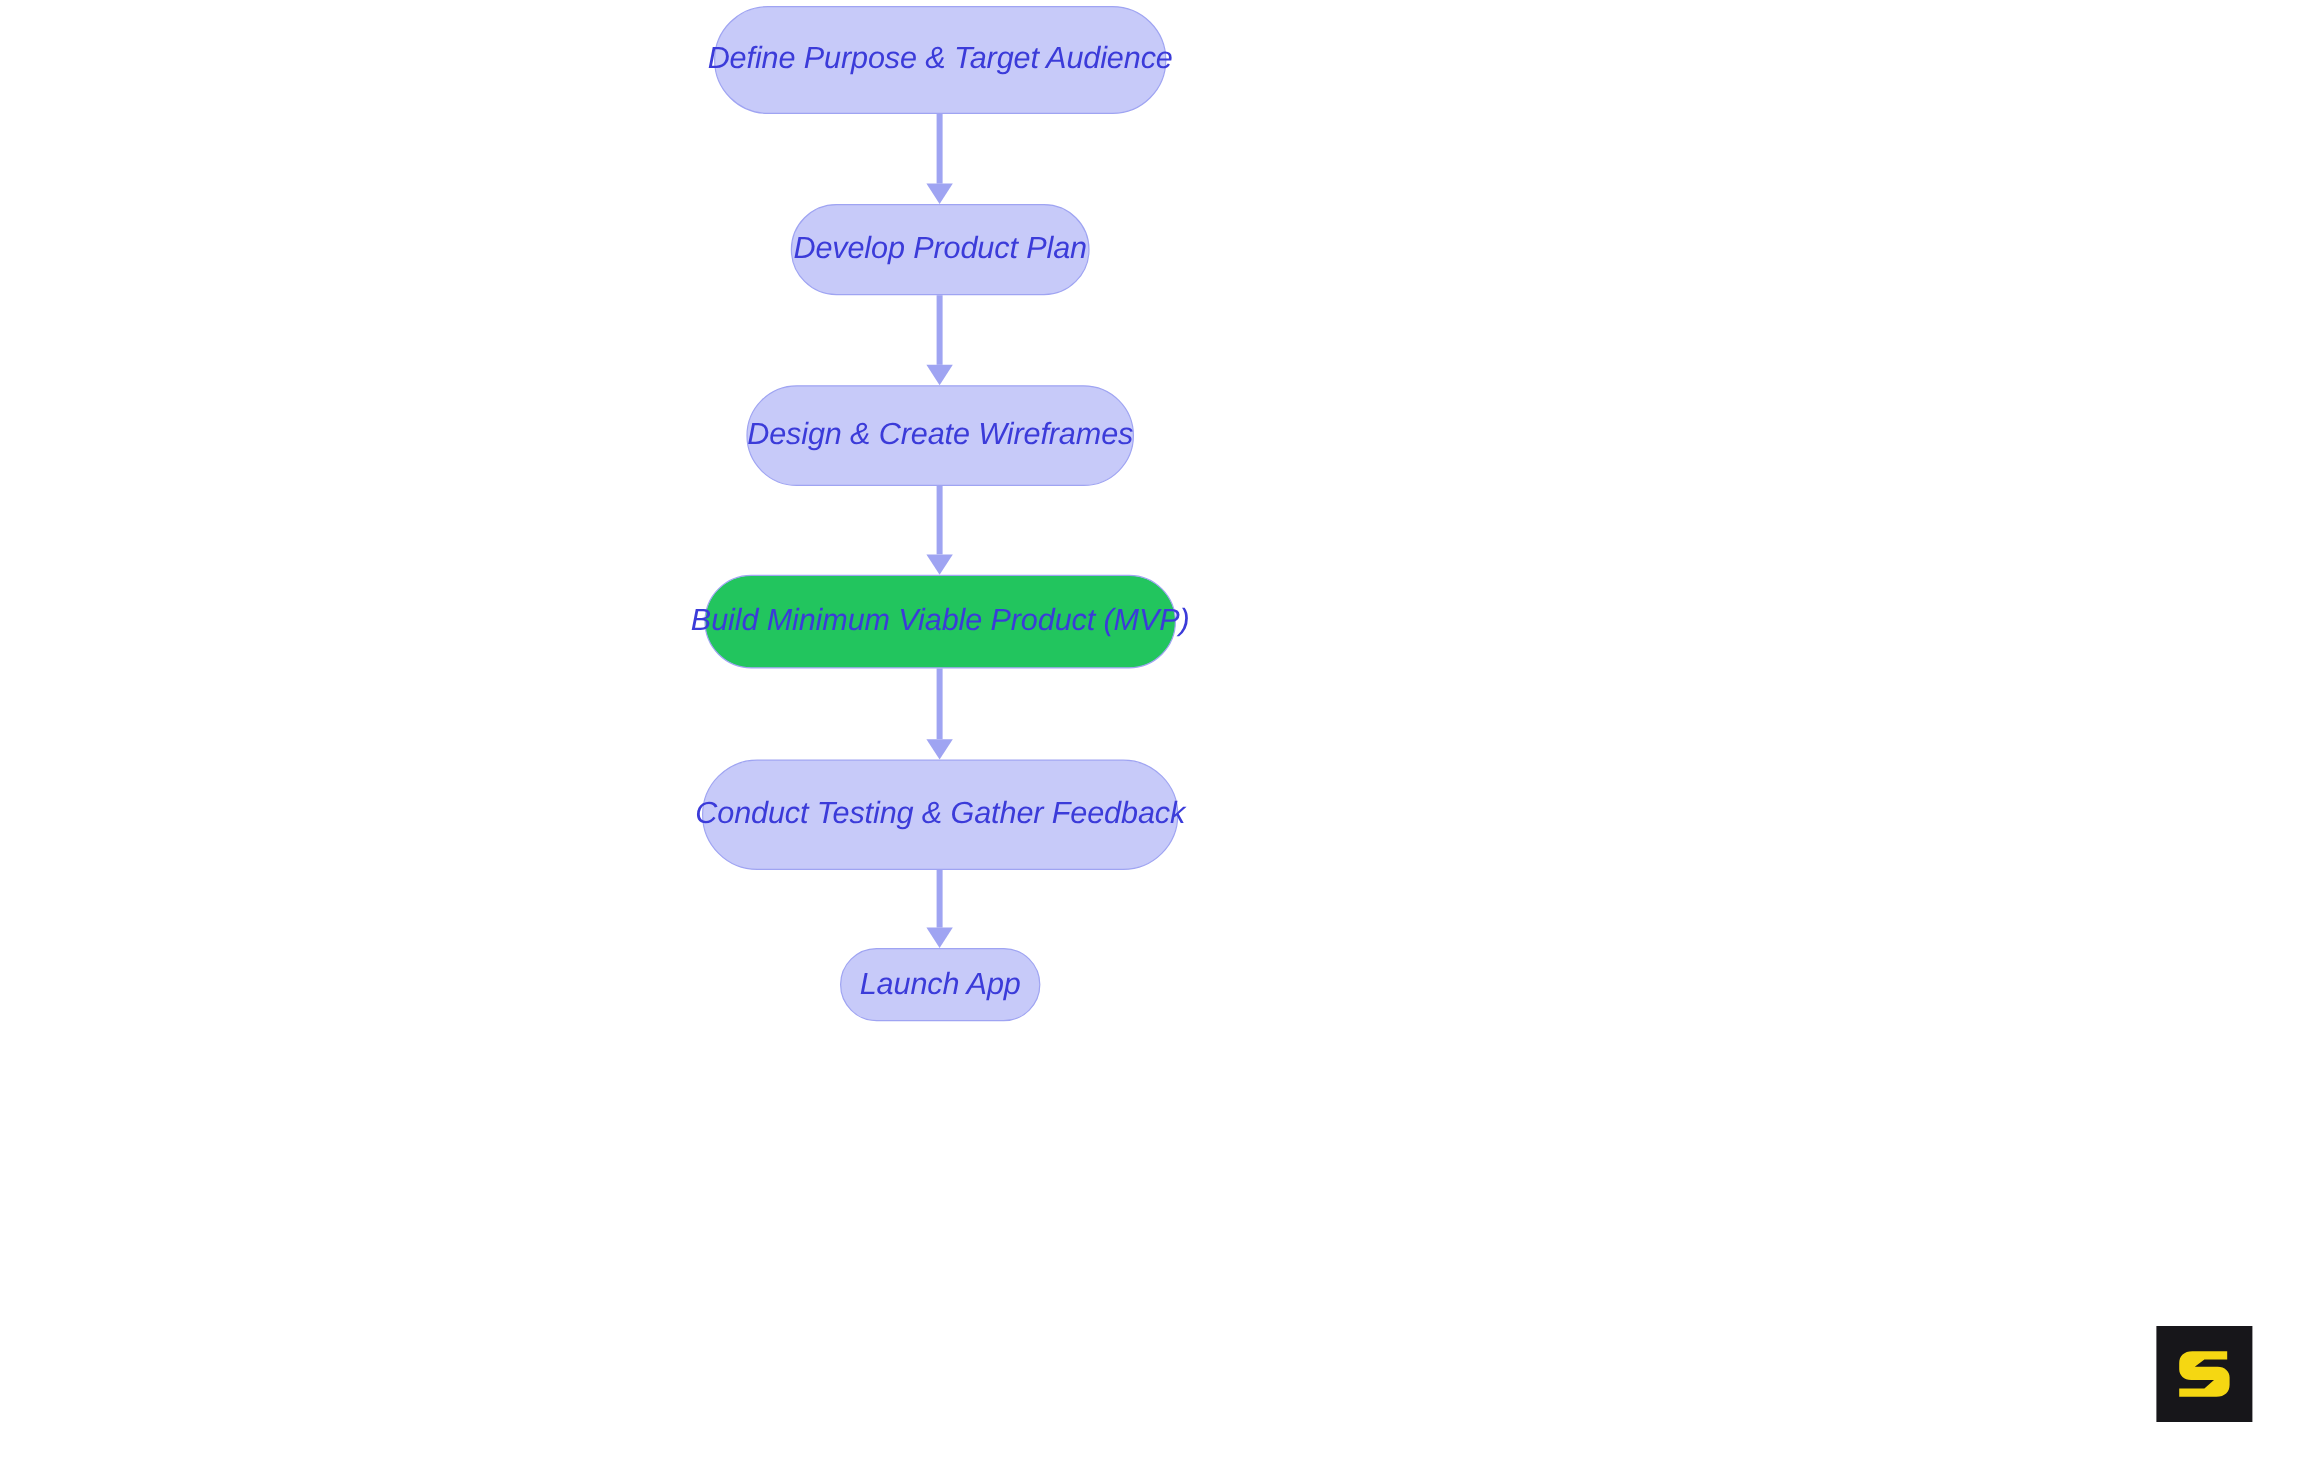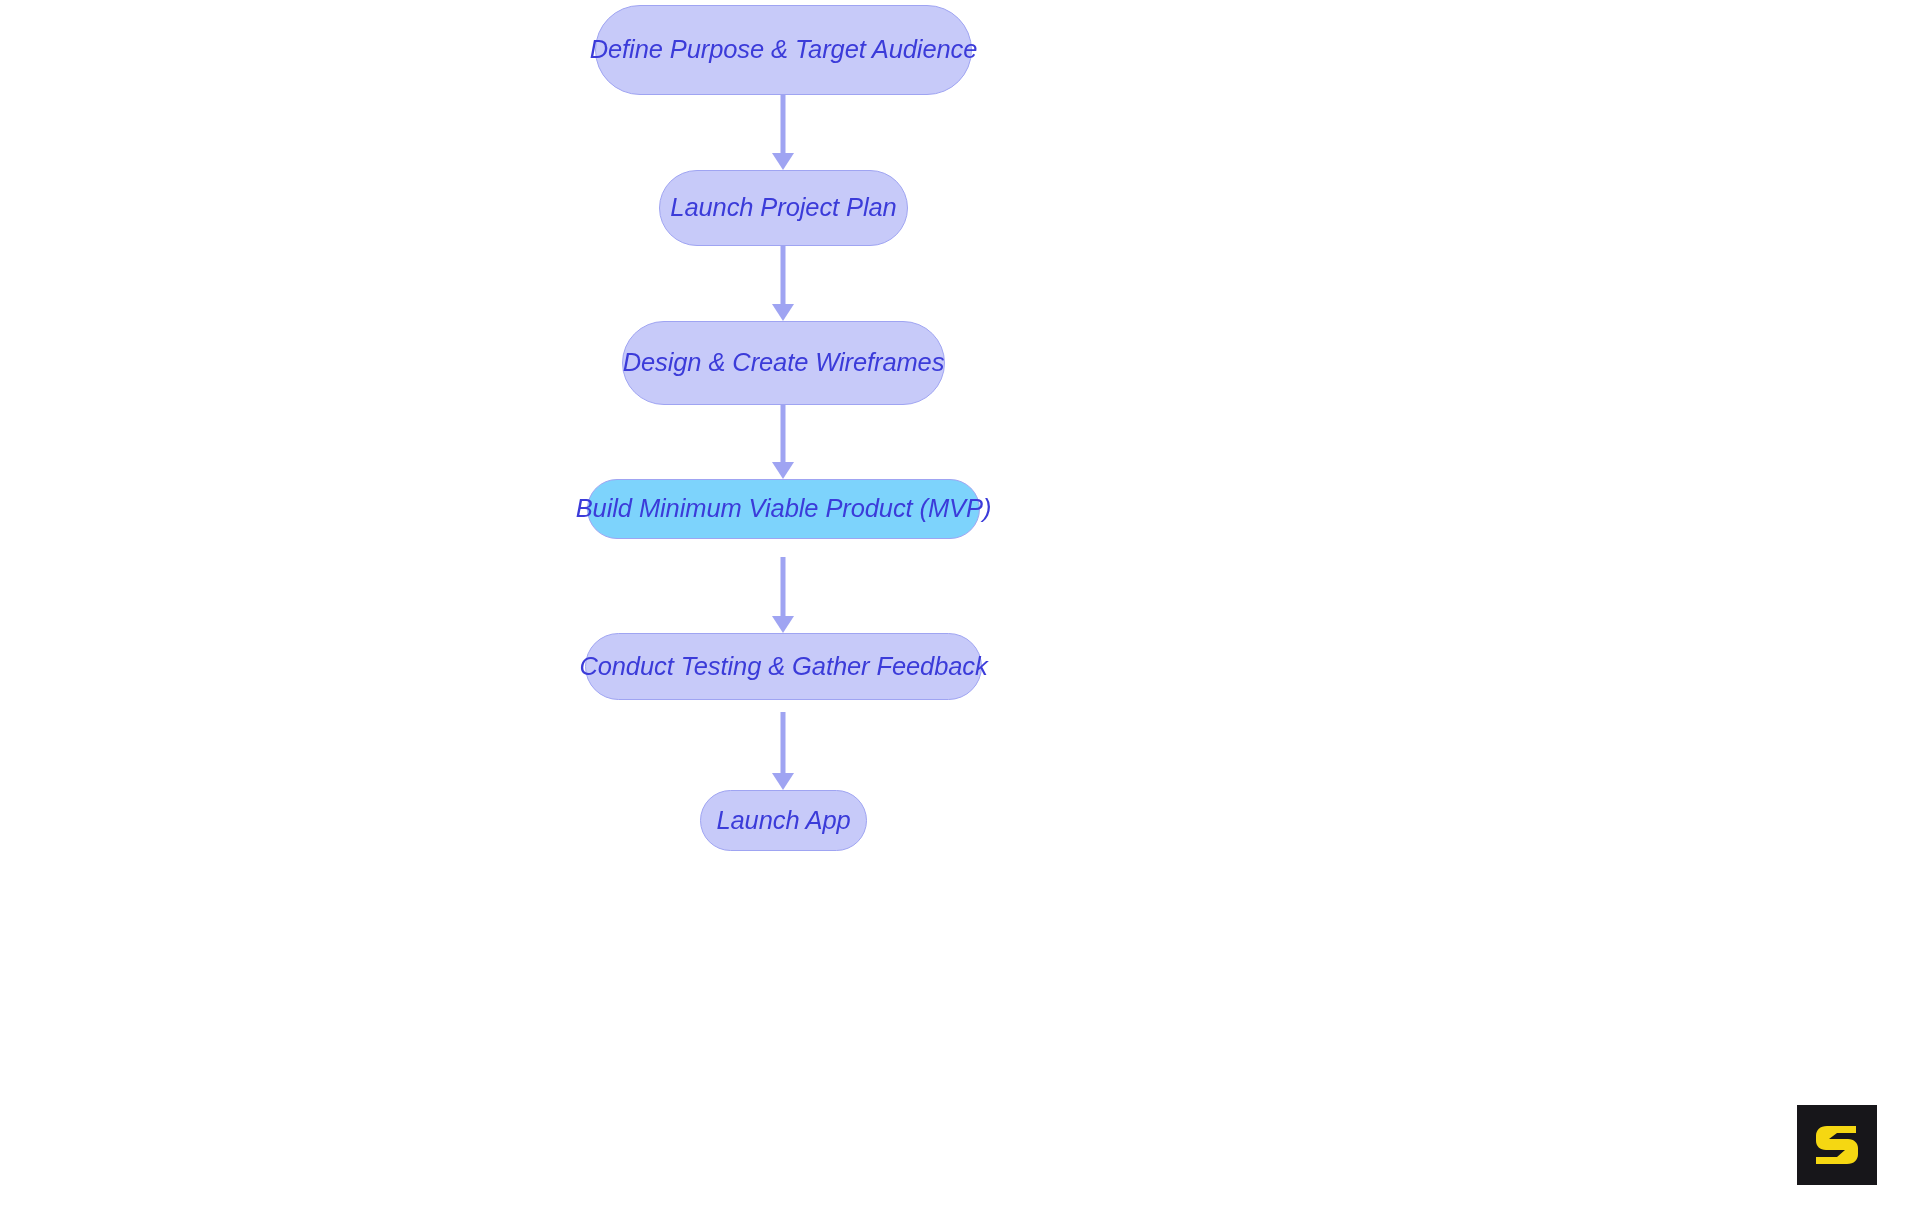--- a/index.html
+++ b/index.html
@@ -89,29 +89,29 @@
       <div class="connector-head" style="left: 783px; top: 616px; border-top-color: rgb(159, 164, 242);"></div>
       <div class="connector-line" style="left: 783px; top: 712px; height: 61px; background: rgb(159, 164, 242);"></div>
       <div class="connector-head" style="left: 783px; top: 773px; border-top-color: rgb(159, 164, 242);"></div>
     </div>
 
   <div id="node-layer">
       <div class="node-box" style="left: 595px; top: 5px; width: 377px; height: 90px; background: rgb(199, 202, 249); border-color: rgb(159, 164, 242);">
         <span class="node-label" style="color: rgb(59, 59, 217);">Define Purpose &amp; Target Audience</span>
       </div>
       <div class="node-box" style="left: 659px; top: 170px; width: 249px; height: 76px; background: rgb(199, 202, 249); border-color: rgb(159, 164, 242);">
-        <span class="node-label" style="color: rgb(59, 59, 217);">Launch Project Plan</span>
+        <span class="node-label" style="color: rgb(59, 59, 217);">Develop Product Plan</span>
       </div>
       <div class="node-box" style="left: 622px; top: 321px; width: 323px; height: 84px; background: rgb(199, 202, 249); border-color: rgb(159, 164, 242);">
         <span class="node-label" style="color: rgb(59, 59, 217);">Design &amp; Create Wireframes</span>
       </div>
-      <div class="node-box" style="left: 587px; top: 479px; width: 393px; height: 60px; background: #7dd3fc; border-color: rgb(159, 164, 242);">
+      <div class="node-box" style="left: 587px; top: 479px; width: 393px; height: 78px; background: #22c55e; border-color: rgb(159, 164, 242);">
         <span class="node-label" style="color: rgb(59, 59, 217);">Build Minimum Viable Product (MVP)</span>
       </div>
-      <div class="node-box" style="left: 585px; top: 633px; width: 397px; height: 67px; background: rgb(199, 202, 249); border-color: rgb(159, 164, 242);">
+      <div class="node-box" style="left: 585px; top: 633px; width: 397px; height: 92px; background: rgb(199, 202, 249); border-color: rgb(159, 164, 242);">
         <span class="node-label" style="color: rgb(59, 59, 217);">Conduct Testing &amp; Gather Feedback</span>
       </div>
       <div class="node-box" style="left: 700px; top: 790px; width: 167px; height: 61px; background: rgb(199, 202, 249); border-color: rgb(159, 164, 242);">
         <span class="node-label" style="color: rgb(59, 59, 217);">Launch App</span>
       </div>
     </div>
 
   <div id="brand-logo" style="background: rgb(23, 22, 26);">
     <svg width="52" height="52" viewBox="0 0 52 52">
       <path id="s-mark-path" d="M45 7 L16 7 C9 7 5 11 5 17 L5 22 C5 27 9 31 15 31 L34 31 L26 38 L5 38 L5 45 L36 45 C43 45 47 41 47 35 L47 29 C47 24 43 20 37 20 L18 20 L26 14 L45 14 Z" fill="#f5d712"></path>

